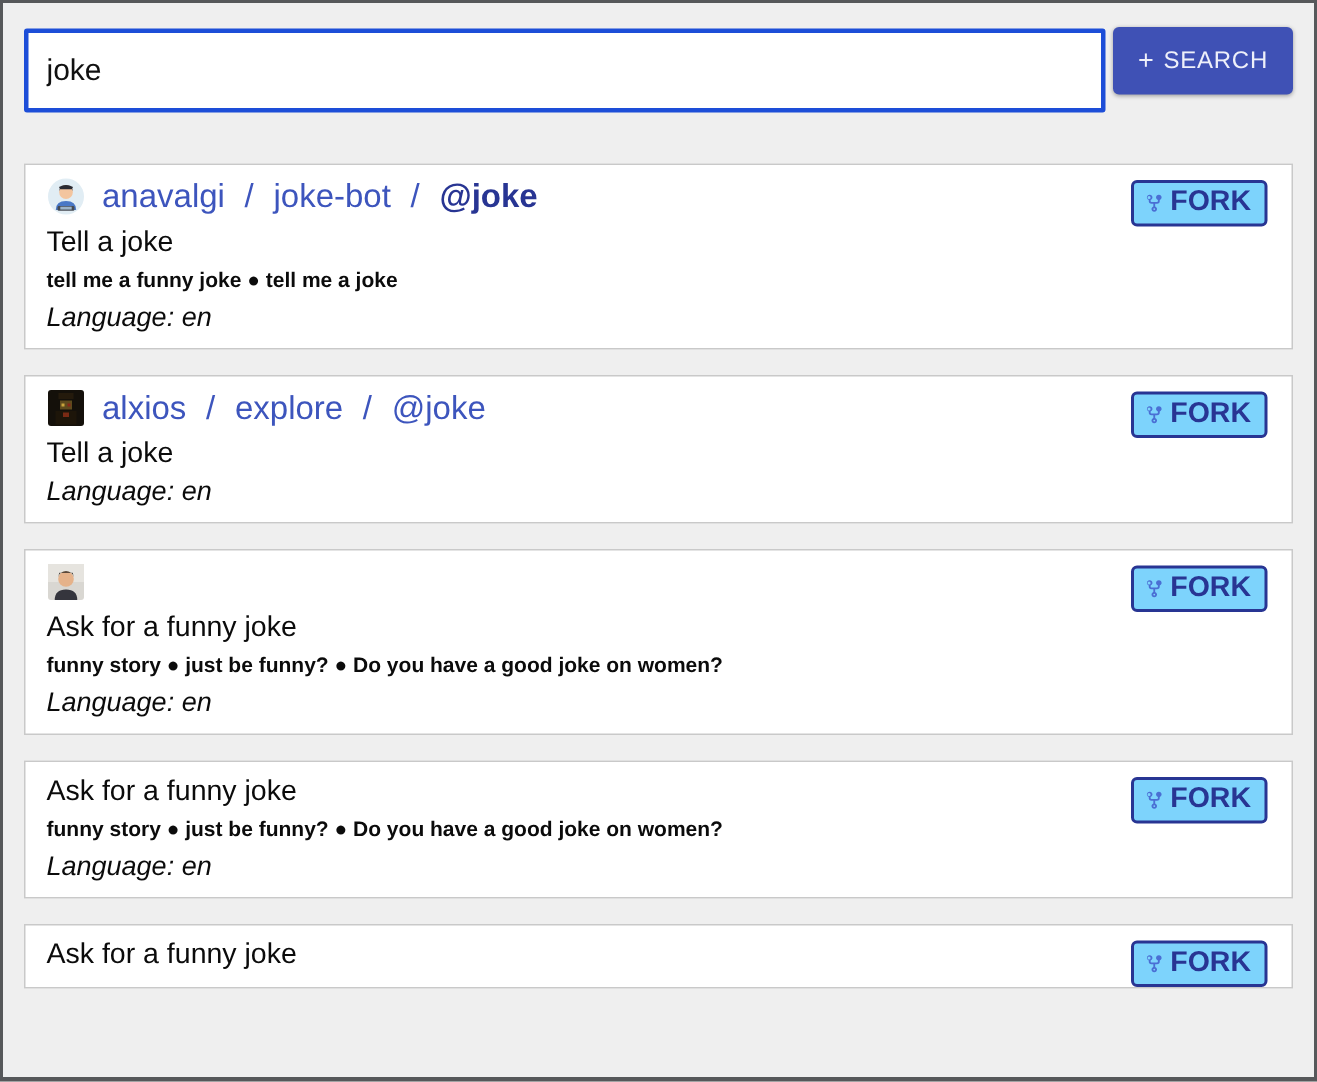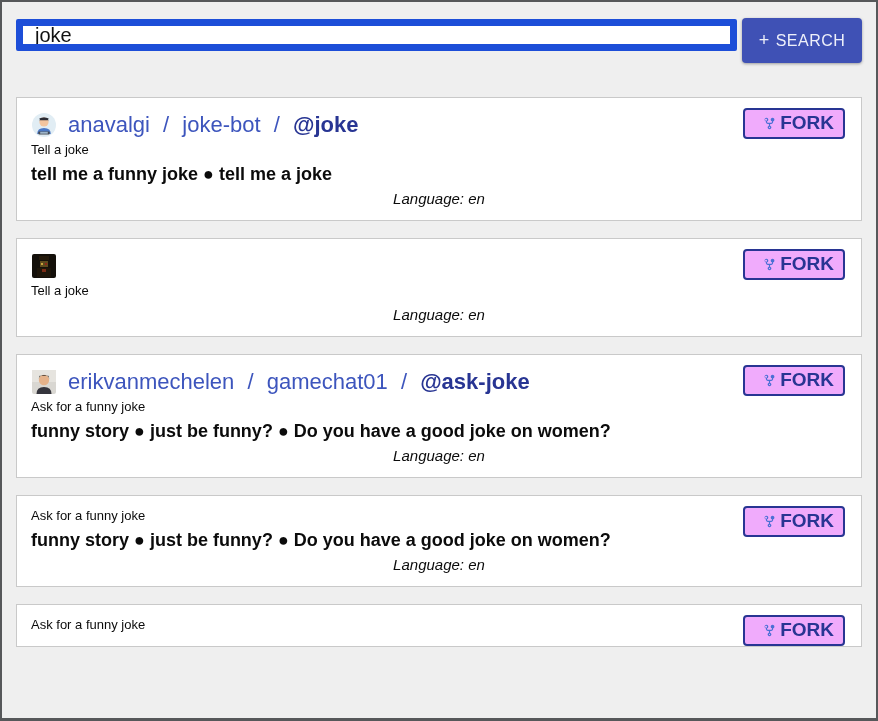--- a/index.html
+++ b/index.html
@@ -9,22 +9,22 @@
     border: 2px solid #56585a; border-bottom-width: 3px;
     background: #efefef;
     overflow: hidden;
     font-family: "Liberation Sans", "DejaVu Sans", sans-serif;
     color: #0b0b0b;
   }
 
   
   .search-row { display: flex; align-items: flex-start; margin: 16px 14px 0 14px; }
   .search-input {
-    flex: 1; height: 32px; margin-top: 1px;
-    border: 7px solid #1d4ed8; border-radius: 2px;
+    flex: 1; height: 56px; margin-top: 1px;
+    border: 3px solid #1d4ed8; border-radius: 2px;
     padding: 0 12px; font-size: 20px; color: #111;
     background: #fff; font-family: inherit; outline: none;
   }
   .search-btn {
     width: 120px; height: 45px; margin-left: 5px; flex: none;
     background: #3f51b5; border: none; border-radius: 4px;
     color: #eef0fa; font-size: 16px; letter-spacing: 0.5px;
     display: flex; align-items: center; justify-content: center; gap: 6px;
     box-shadow: 0 1px 3px rgba(0,0,0,.35);
     font-family: inherit; cursor: pointer;
@@ -32,40 +32,40 @@
   .search-btn .plus { font-size: 18px; font-weight: normal; }
 
   
   .results { margin-top: 34px; }
   .card {
     position: relative;
     background: #fff; border: 1px solid #c9c9c9;
     margin: 0 14px 17px 14px;
     padding: 8px 14px 9px 14px;
   }
-  .title-row { display: flex; align-items: flex-end; height: 32px; }
+  .title-row { display: flex; align-items: flex-start; height: 32px; }
   .avatar { width: 26px; height: 26px; margin-right: 11px; flex: none; display: none; }
   .card[data-avatar="technologist"] .avatar-technologist { display: block; }
   .card[data-avatar="pixel"] .avatar-pixel { display: block; }
   .card[data-avatar="photo"] .avatar-photo { display: block; }
 
   .title { font-size: 22px; color: #3d55bd; white-space: nowrap; }
   .title .part { cursor: pointer; }
   .title .sep { margin: 0 7px; }
   .title .skill.strong { font-weight: bold; color: #283593; }
 
-  .desc     { font-size: 13px; line-height: 24px; }
-  .examples { font-size: 18px; line-height: 25px; font-weight: bold; }
-  .lang     { font-size: 15px; line-height: 24px; font-style: italic; text-align: center; }
+  .desc     { font-size: 19px; line-height: 24px; }
+  .examples { font-size: 14px; line-height: 25px; font-weight: bold; }
+  .lang     { font-size: 18px; line-height: 24px; font-style: italic; }
 
   .fork-btn {
     position: absolute; top: 10px; right: 16px;
     display: flex; align-items: center; gap: 4px;
-    background: #f0abfc; border: 2px solid #283593; border-radius: 4px;
-    padding: 2px 9px 3px 18px;
+    background: #7dd3fc; border: 2px solid #283593; border-radius: 4px;
+    padding: 2px 9px 3px 7px;
     color: #283593; font-weight: bold; font-size: 19px;
     font-family: inherit; cursor: pointer;
   }
   .fork-btn svg { display: block; }
 </style>
 </head>
 <body>
 
 <div class="search-row">
   <input class="search-input" type="text" value="joke" style="">
@@ -116,20 +116,27 @@
       <svg class="avatar avatar-pixel" viewBox="0 0 26 26">
         <rect x="1" y="1" width="24" height="24" rx="2" fill="#14100a"></rect>
         <rect x="8" y="3" width="10" height="4" fill="#241a0c"></rect>
         <rect x="9" y="8" width="8" height="6" fill="#5e4a1d"></rect>
         <rect x="10" y="10" width="2" height="2" fill="#c8a43c"></rect>
         <rect x="14" y="10" width="2" height="2" fill="#8a2418"></rect>
         <rect x="6" y="15" width="14" height="9" fill="#1d1509"></rect>
         <rect x="11" y="16" width="4" height="3" fill="#7a2a14"></rect>
       </svg>
 
+      <div class="title">
+        <span class="part user">alxios</span>
+        <span class="sep">/</span>
+        <span class="part project">explore</span>
+        <span class="sep">/</span>
+        <span class="part skill">@joke</span>
+      </div>
     </div>
 
     <div class="desc">Tell a joke</div>
     <div class="lang lang-line"><span>Language:</span> <span>en</span></div>
 
     <button class="fork-btn">
       <svg width="13" height="13" viewBox="0 0 16 16">
         <path fill="#4a6fd4" d="M5 3.25a1.25 1.25 0 1 1-2.5 0 1.25 1.25 0 0 1 2.5 0Zm0 2.122a2.25 2.25 0 1 0-1.5 0v.878A2.25 2.25 0 0 0 5.75 8.5h1.5v2.128a2.251 2.251 0 1 0 1.5 0V8.5h1.5a2.25 2.25 0 0 0 2.25-2.25v-.878a2.25 2.25 0 1 0-1.5 0v.878a.75.75 0 0 1-.75.75h-4.5A.75.75 0 0 1 5 6.25v-.878Zm3.75 7.378a.75.75 0 1 1-1.5 0 .75.75 0 0 1 1.5 0Zm3-8.75a.75.75 0 1 0 0-1.5.75.75 0 0 0 0 1.5Z"></path>
       </svg>
       <span>FORK</span>
@@ -140,27 +147,20 @@
     <div class="title-row">
 
       <svg class="avatar avatar-photo" viewBox="0 0 26 26">
         <rect x="1" y="1" width="24" height="24" rx="2" fill="#d9d7d2"></rect>
         <rect x="1" y="1" width="24" height="12" fill="#e6e4df"></rect>
         <circle cx="13" cy="11" r="5.2" fill="#e5b28a"></circle>
         <path d="M7.6 10 a5.6 5.6 0 0 1 10.8 0 l-1-3.2 -8.8 0 Z" fill="#2c2620"></path>
         <path d="M5.5 25 q0-7 7.5-7 q7.5 0 7.5 7 Z" fill="#35353d"></path>
       </svg>
 
-      <div class="title">
-        <span class="part user">erikvanmechelen</span>
-        <span class="sep">/</span>
-        <span class="part project">gamechat01</span>
-        <span class="sep">/</span>
-        <span class="part skill strong">@ask-joke</span>
-      </div>
     </div>
 
     <div class="desc">Ask for a funny joke</div>
     <div class="examples">funny story ● just be funny? ● Do you have a good joke on women?</div>
     <div class="lang lang-line"><span>Language:</span> <span>en</span></div>
 
     <button class="fork-btn">
       <svg width="13" height="13" viewBox="0 0 16 16">
         <path fill="#4a6fd4" d="M5 3.25a1.25 1.25 0 1 1-2.5 0 1.25 1.25 0 0 1 2.5 0Zm0 2.122a2.25 2.25 0 1 0-1.5 0v.878A2.25 2.25 0 0 0 5.75 8.5h1.5v2.128a2.251 2.251 0 1 0 1.5 0V8.5h1.5a2.25 2.25 0 0 0 2.25-2.25v-.878a2.25 2.25 0 1 0-1.5 0v.878a.75.75 0 0 1-.75.75h-4.5A.75.75 0 0 1 5 6.25v-.878Zm3.75 7.378a.75.75 0 1 1-1.5 0 .75.75 0 0 1 1.5 0Zm3-8.75a.75.75 0 1 0 0-1.5.75.75 0 0 0 0 1.5Z"></path>
       </svg>

